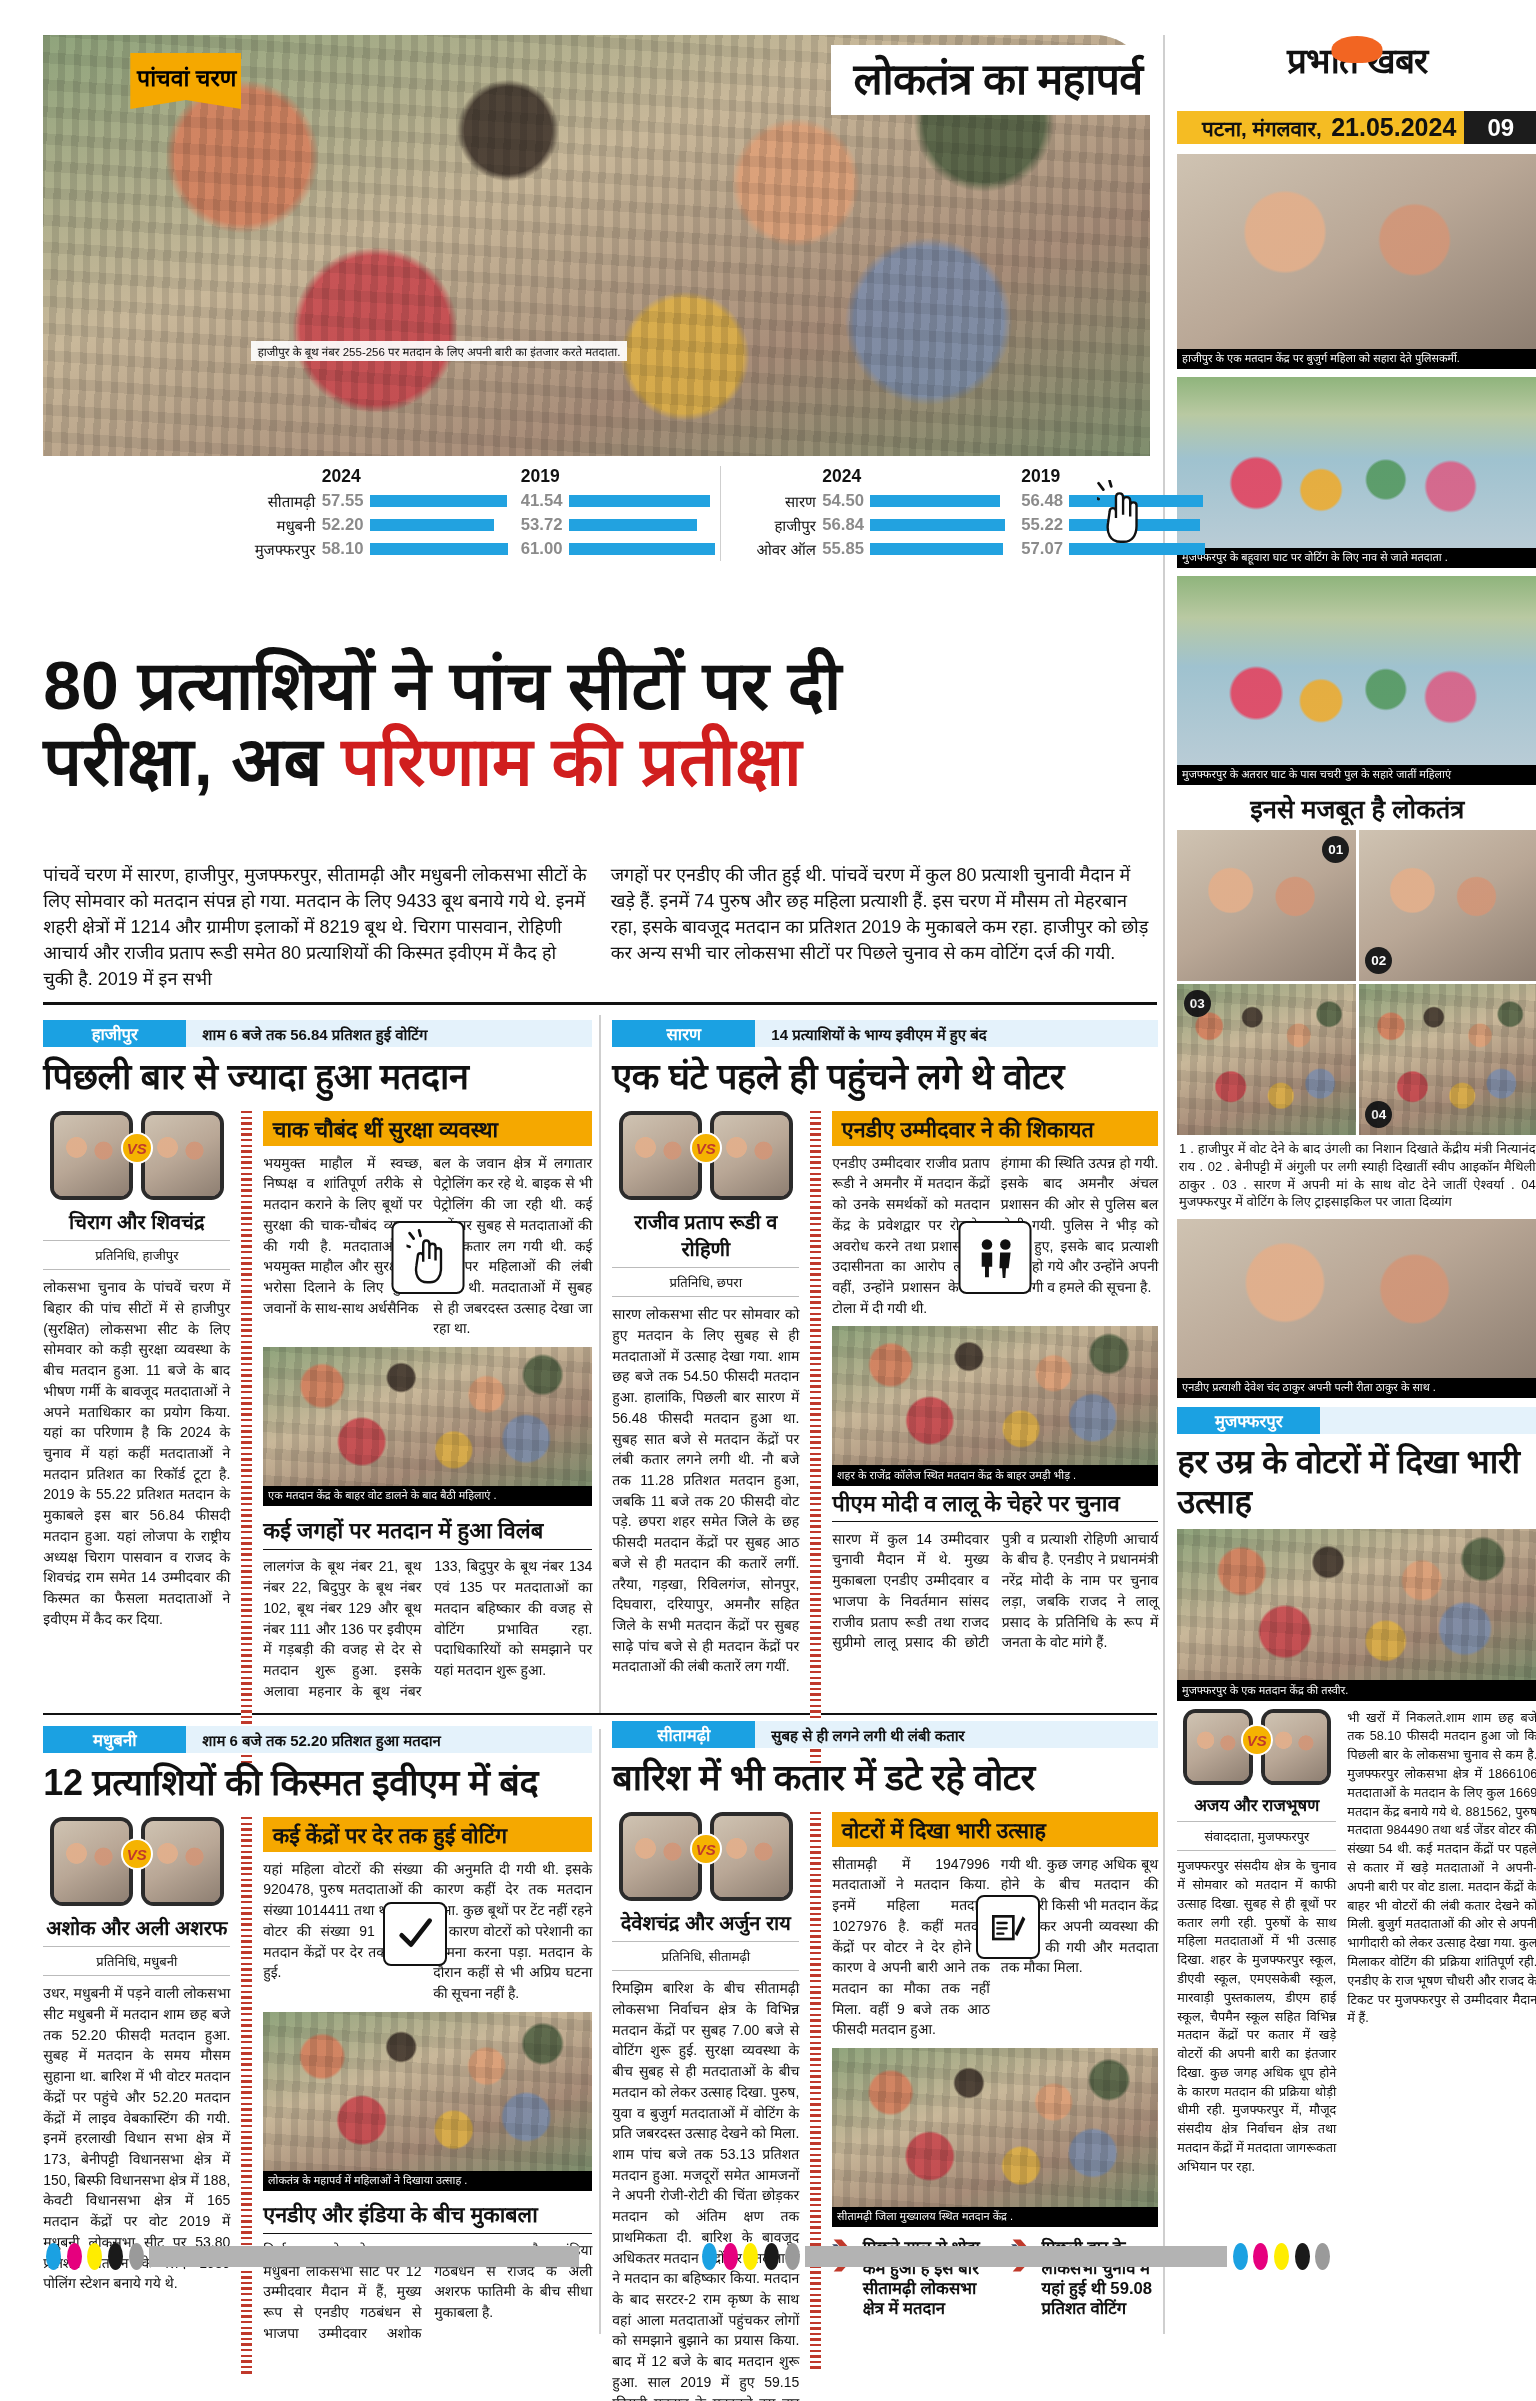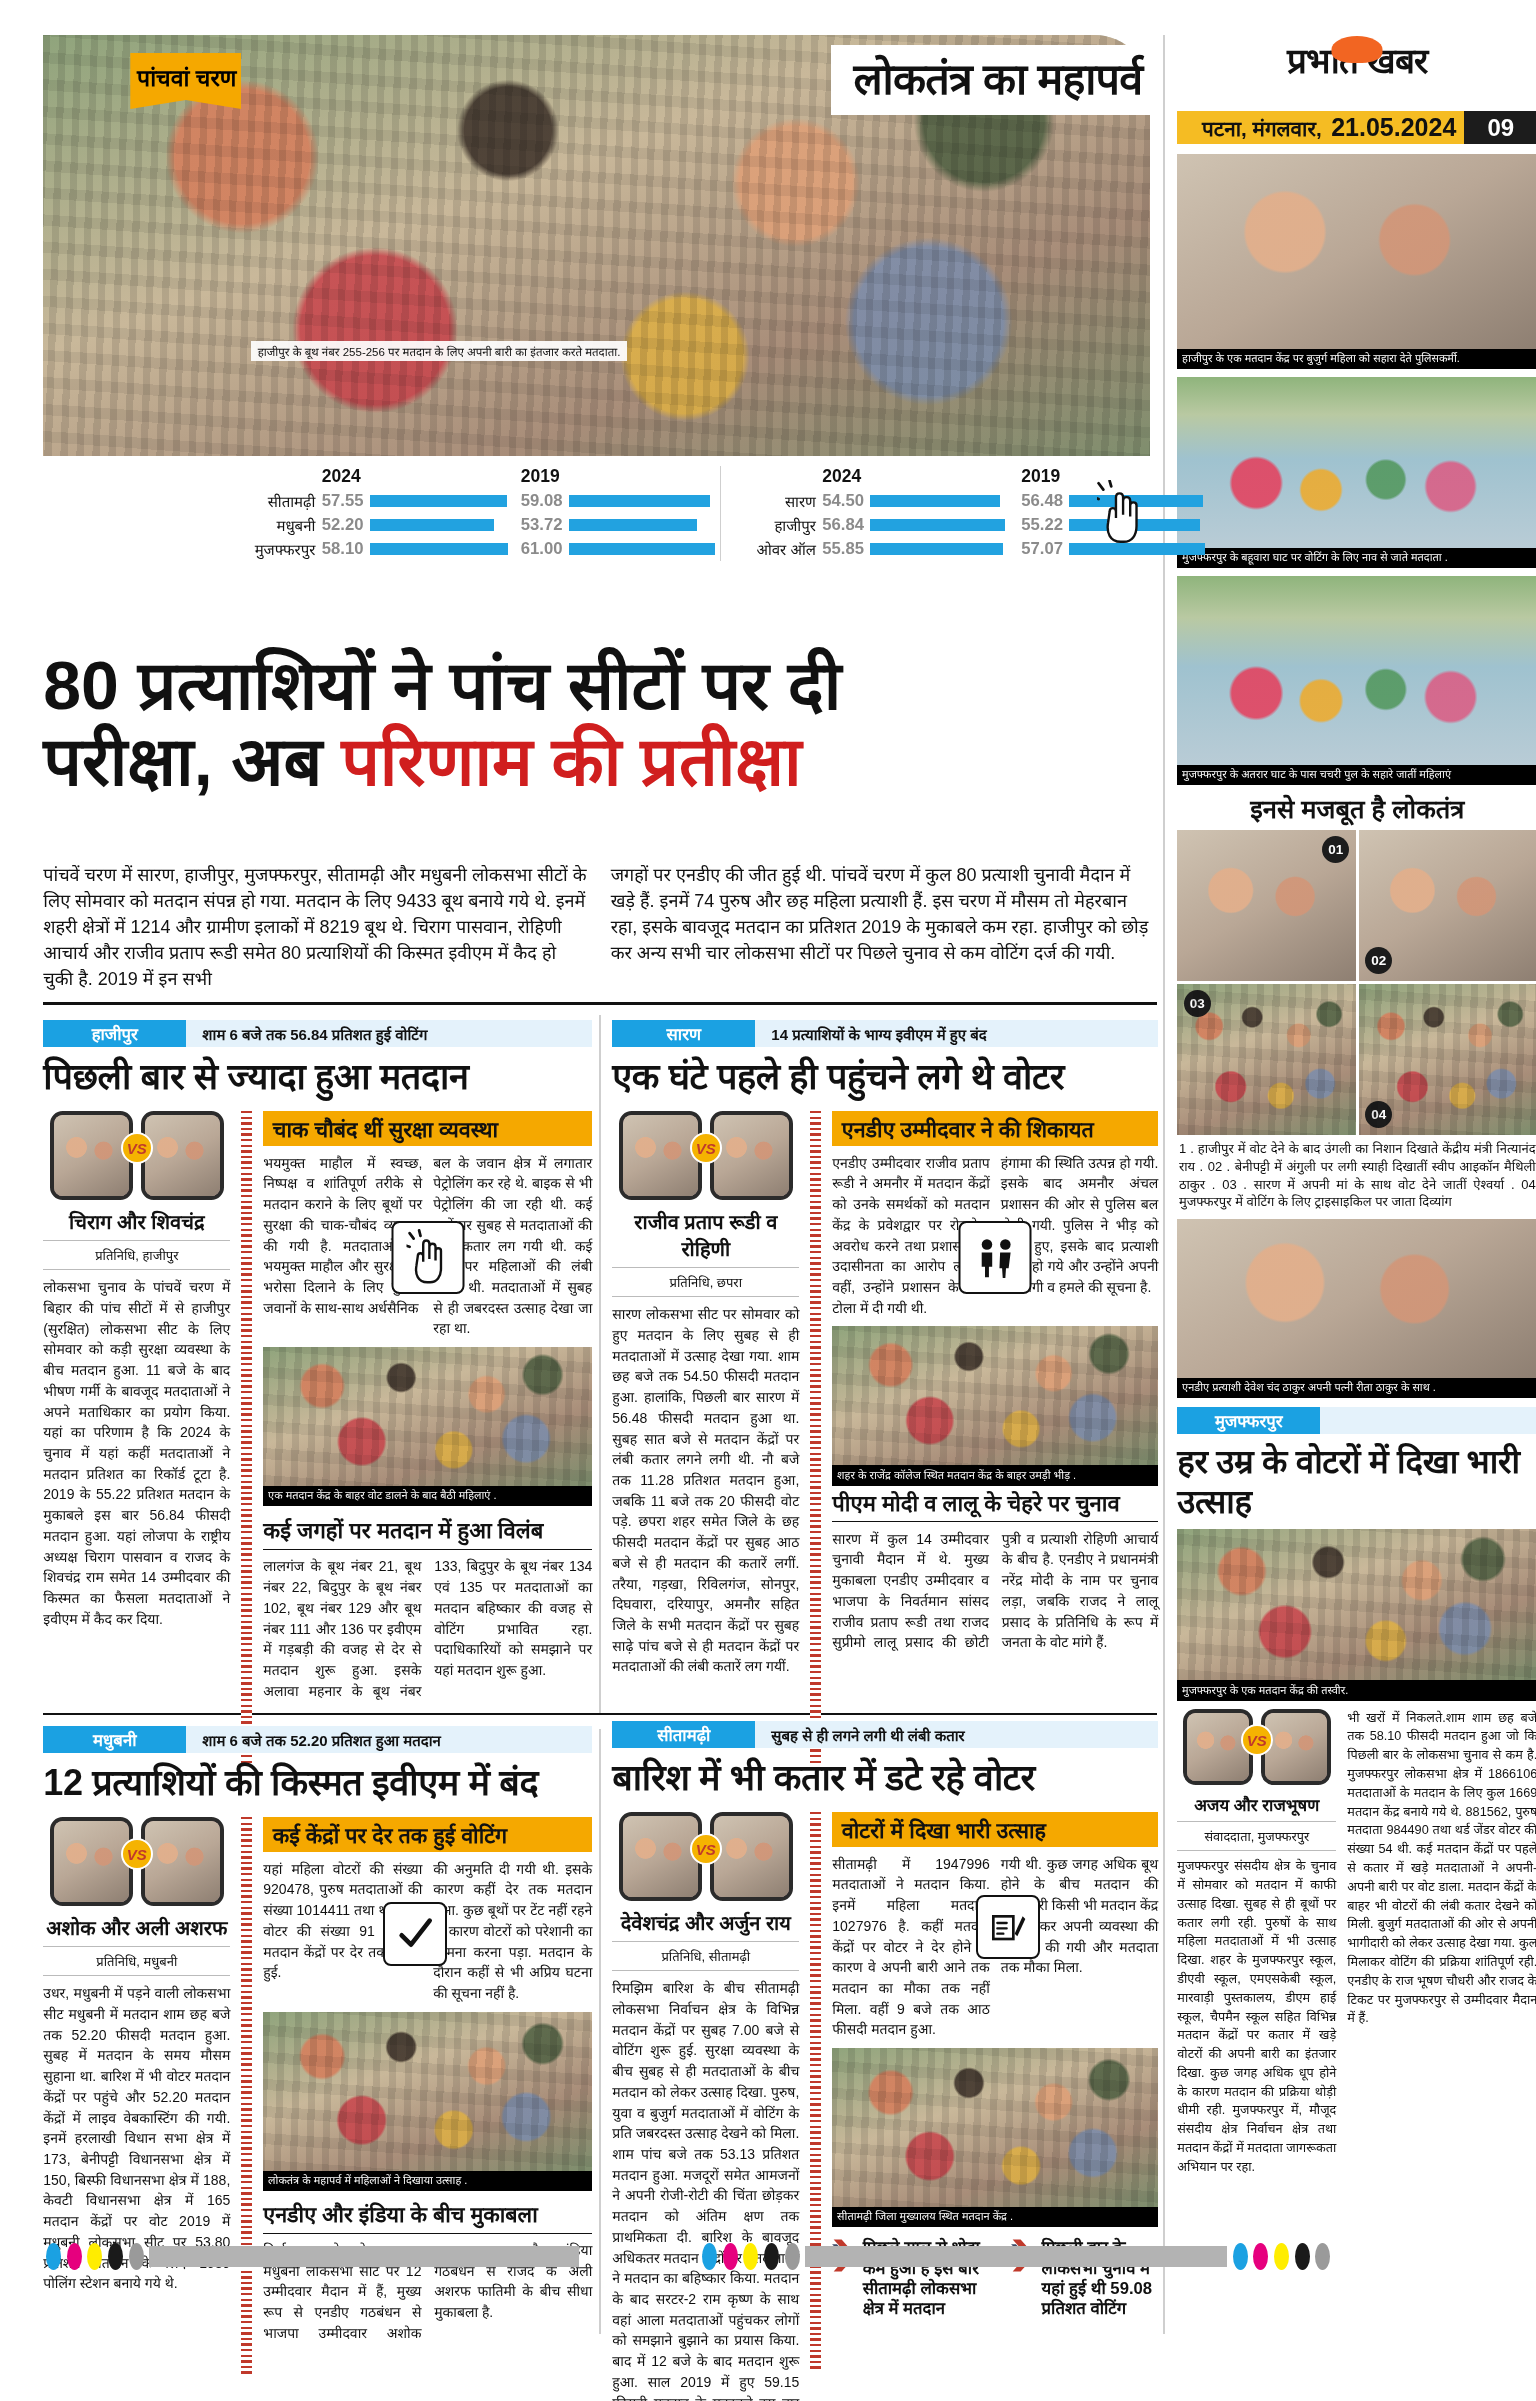--- a/index.html
+++ b/index.html
@@ -287,21 +287,21 @@
           <span class="y1">2024</span>
           <span class="y2">2019</span>
         </div>
         <div class="row">
           <span class="rname">सीतामढ़ी</span>
           <span class="rcell">
             <span class="rnum">57.55</span>
             <span class="bar" style="width:137px"></span>
           </span>
           <span class="rcell">
-            <span class="rnum">59.08</span>
+            <span class="rnum">41.54</span>
             <span class="bar" style="width:141px"></span>
           </span>
         </div>
         <div class="row">
           <span class="rname">मधुबनी</span>
           <span class="rcell">
             <span class="rnum">52.20</span>
             <span class="bar" style="width:124px"></span>
           </span>
           <span class="rcell">

